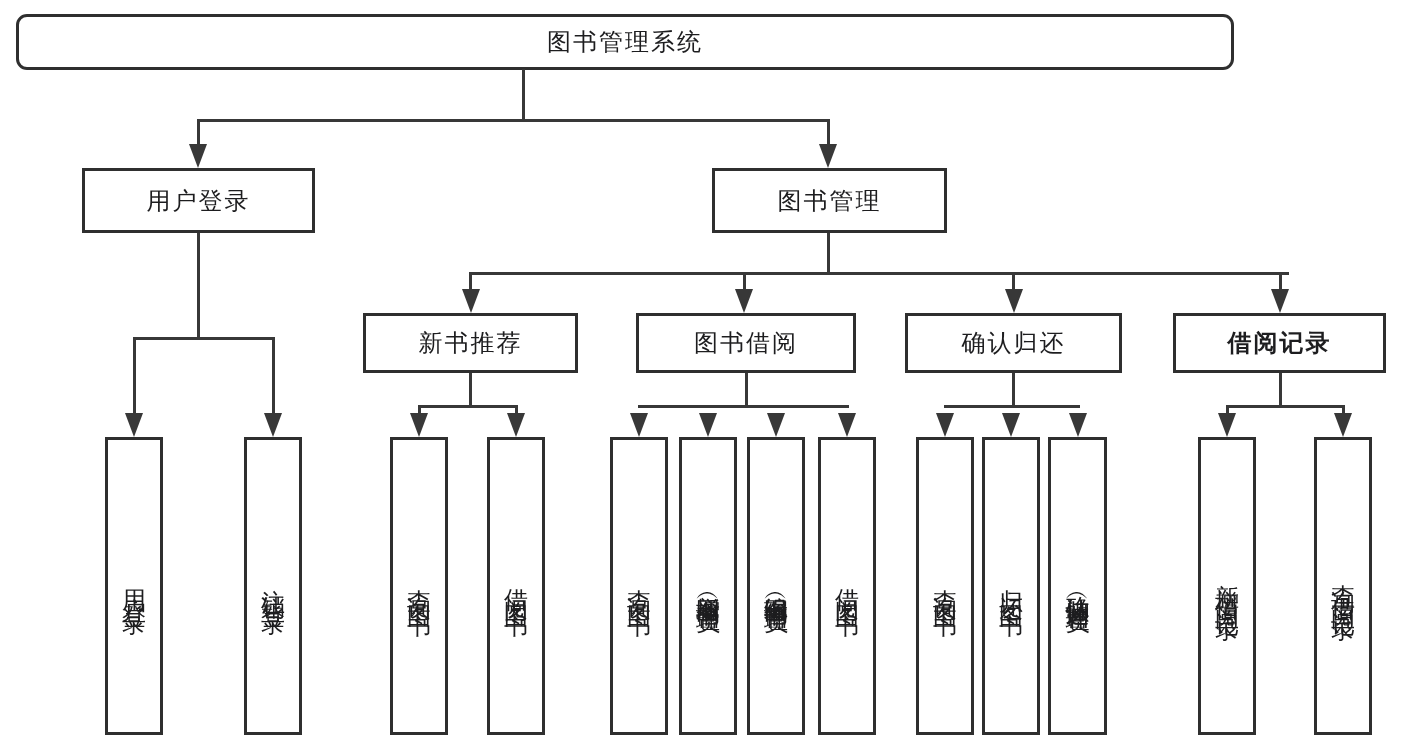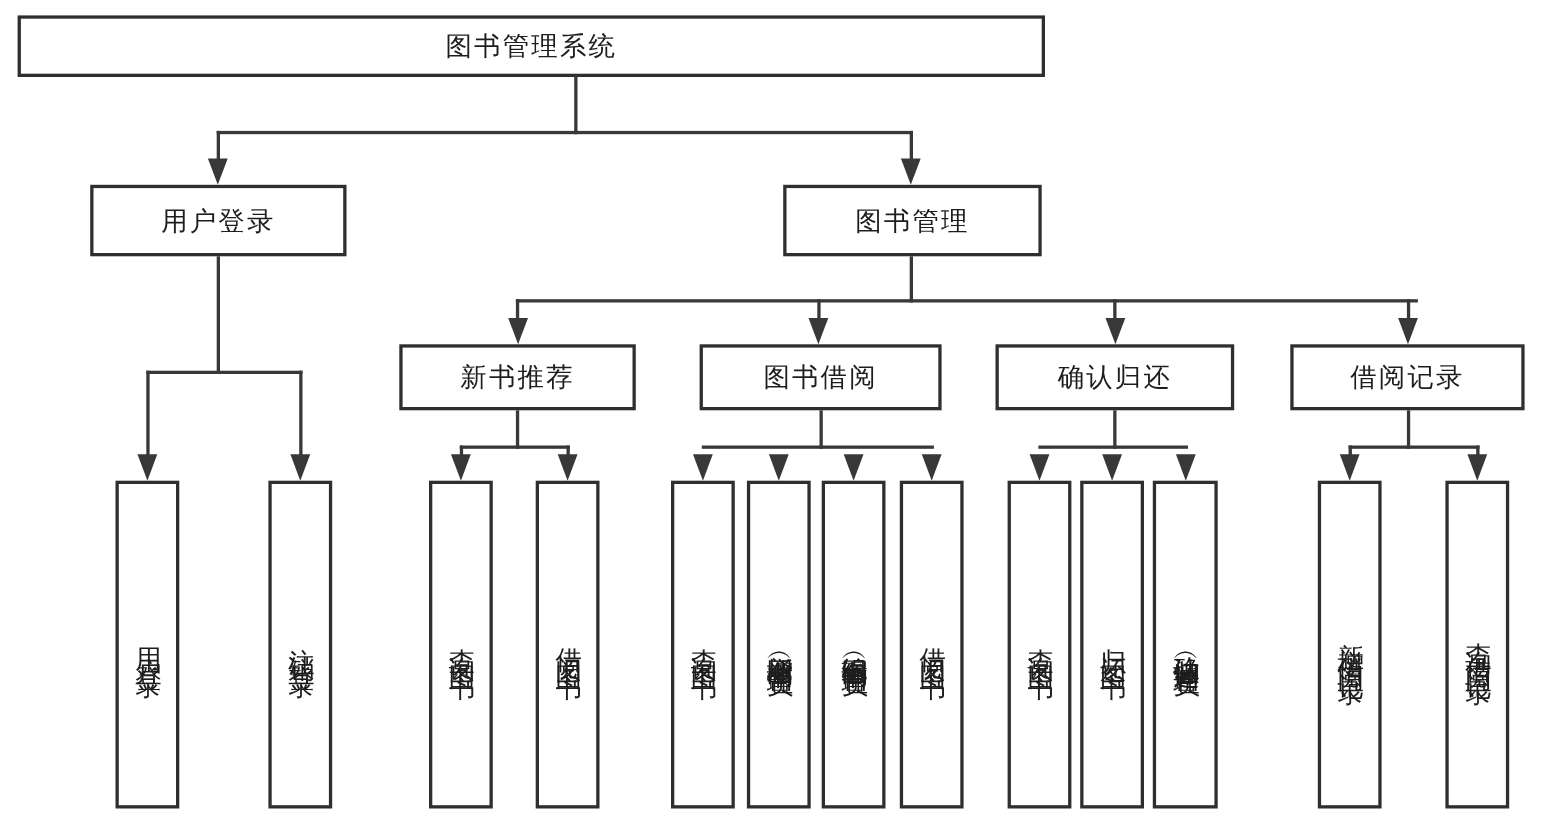--- a/index.html
+++ b/index.html
@@ -36,21 +36,21 @@
   #watermark{
     position:absolute;left:1186px;top:716px;z-index:6;
     font-size:19px;color:#a9a9a9;letter-spacing:0.5px;white-space:nowrap;
   }
 </style>
 </head>
 <body>
 
 <div id="canvas">
 
-  <div class="box" style="left:16px;top:14px;width:934px;height:56px;">
+  <div class="box" style="left:16px;top:14px;width:1218px;height:56px;border-radius:11px;">
     <span class="lbl">图书管理系统</span>
   </div>
 
   <div class="ln v" style="left:521.5px;top:69px;height:53px;"></div>
   <div class="ln h" style="left:197px;top:119px;width:633px;"></div>
   <div class="ln v" style="left:196.5px;top:119px;height:33px;"></div>
   <div class="ln v" style="left:826.5px;top:119px;height:33px;"></div>
   <div class="arrow" style="left:189px;top:144px;"></div>
   <div class="arrow" style="left:819px;top:144px;"></div>
 
@@ -88,21 +88,21 @@
 
   <div class="box" style="left:363px;top:313px;width:215px;height:60px;">
     <span class="lbl">新书推荐</span>
   </div>
   <div class="box" style="left:636px;top:313px;width:220px;height:60px;">
     <span class="lbl">图书借阅</span>
   </div>
   <div class="box" style="left:905px;top:313px;width:217px;height:60px;">
     <span class="lbl">确认归还</span>
   </div>
-  <div class="box" style="left:1173px;top:313px;width:213px;height:60px;">
+  <div class="box" style="left:1173px;top:313px;width:213px;height:60px;font-weight:bold;">
     <span class="lbl">借阅记录</span>
   </div>
 
   <div class="ln v" style="left:469px;top:373px;height:35px;"></div>
   <div class="ln h" style="left:417.5px;top:405px;width:100px;"></div>
   <div class="ln v" style="left:417.5px;top:405px;height:14px;"></div>
   <div class="ln v" style="left:514.5px;top:405px;height:14px;"></div>
   <div class="arrow" style="left:410px;top:413px;"></div>
   <div class="arrow" style="left:507px;top:413px;"></div>
 

